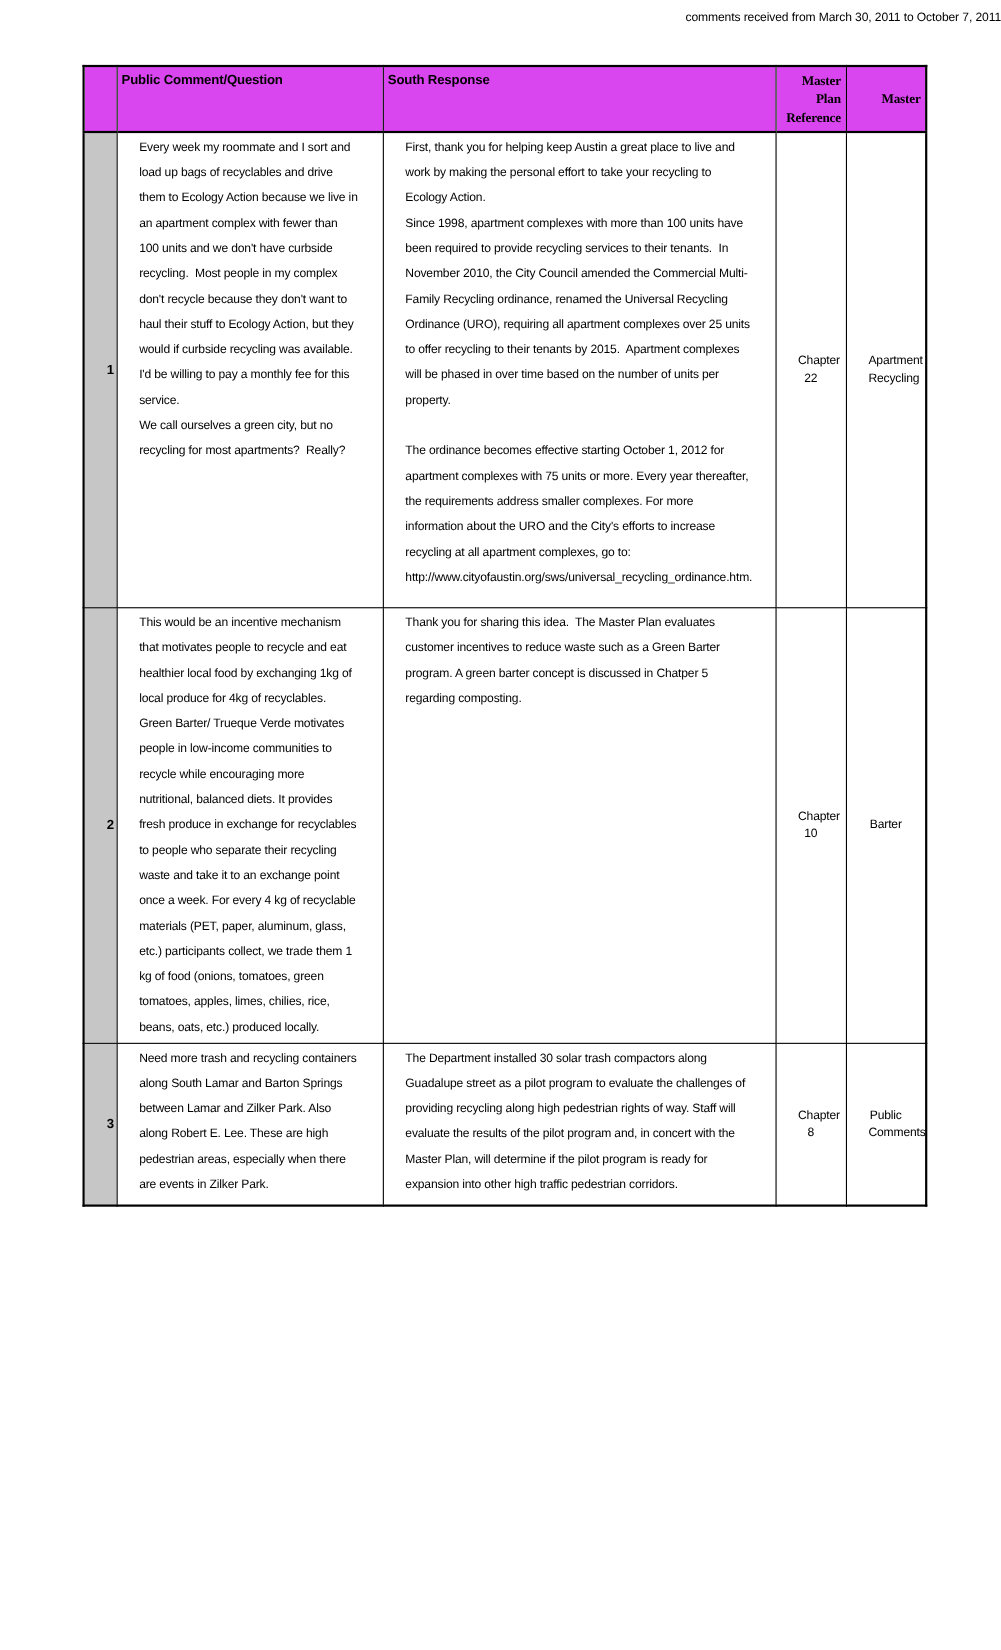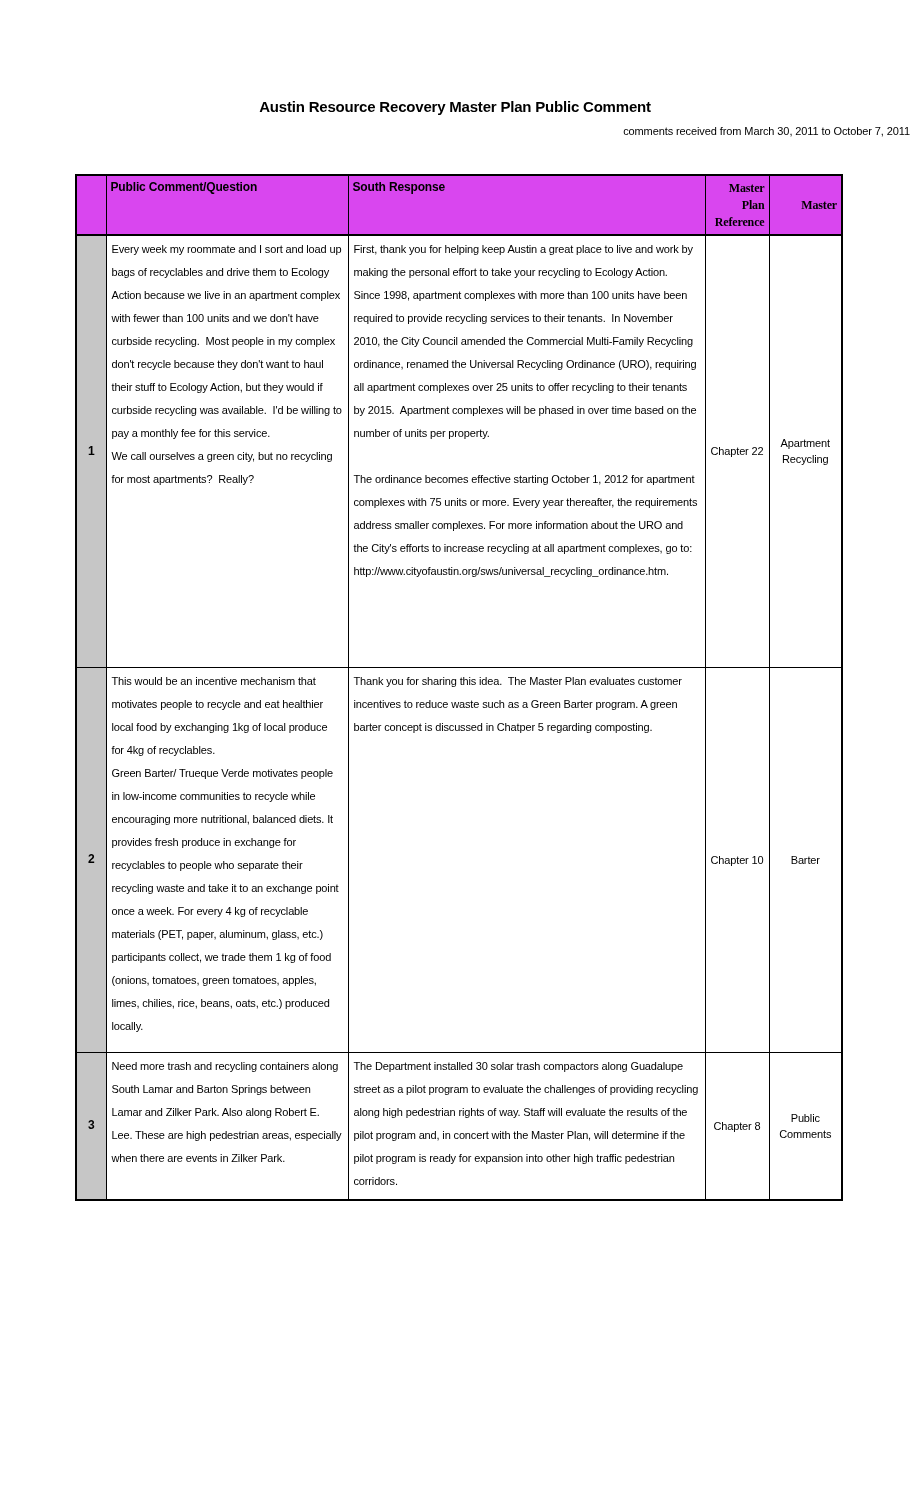--- a/index.html
+++ b/index.html
@@ -56,21 +56,21 @@
     text-align: left;
     vertical-align: top;
     border-bottom: 2px solid #000;
   }
   thead th.center {
     text-align: right;
     vertical-align: middle;
     font-family: Liberation Serif, serif;
   }
   tbody td {
-    padding: 2px 5px;
+    padding: 2px 20px;
     vertical-align: top;
     line-height: 23px;
   }
   tbody td.num {
     background: #c6c6c6;
     text-align: center;
     vertical-align: middle;
     font-weight: bold;
     font-size: 12px;
   }
@@ -100,21 +100,20 @@
   .page-number {
     font-size: 10.5px;
     font-weight: normal;
   }
 </style>
 </head>
 <body>
 
 <div class="page">
 
-  <div class="doc-title">Austin Resource Recovery Master Plan Public Comment</div>
   <div class="doc-subtitle">comments received from March 30, 2011 to October 7, 2011</div>
 
   <table class="comments">
     <colgroup>
       <col class="c-num">
       <col class="c-comment">
       <col class="c-response">
       <col class="c-reference">
       <col class="c-topic">
     </colgroup>

